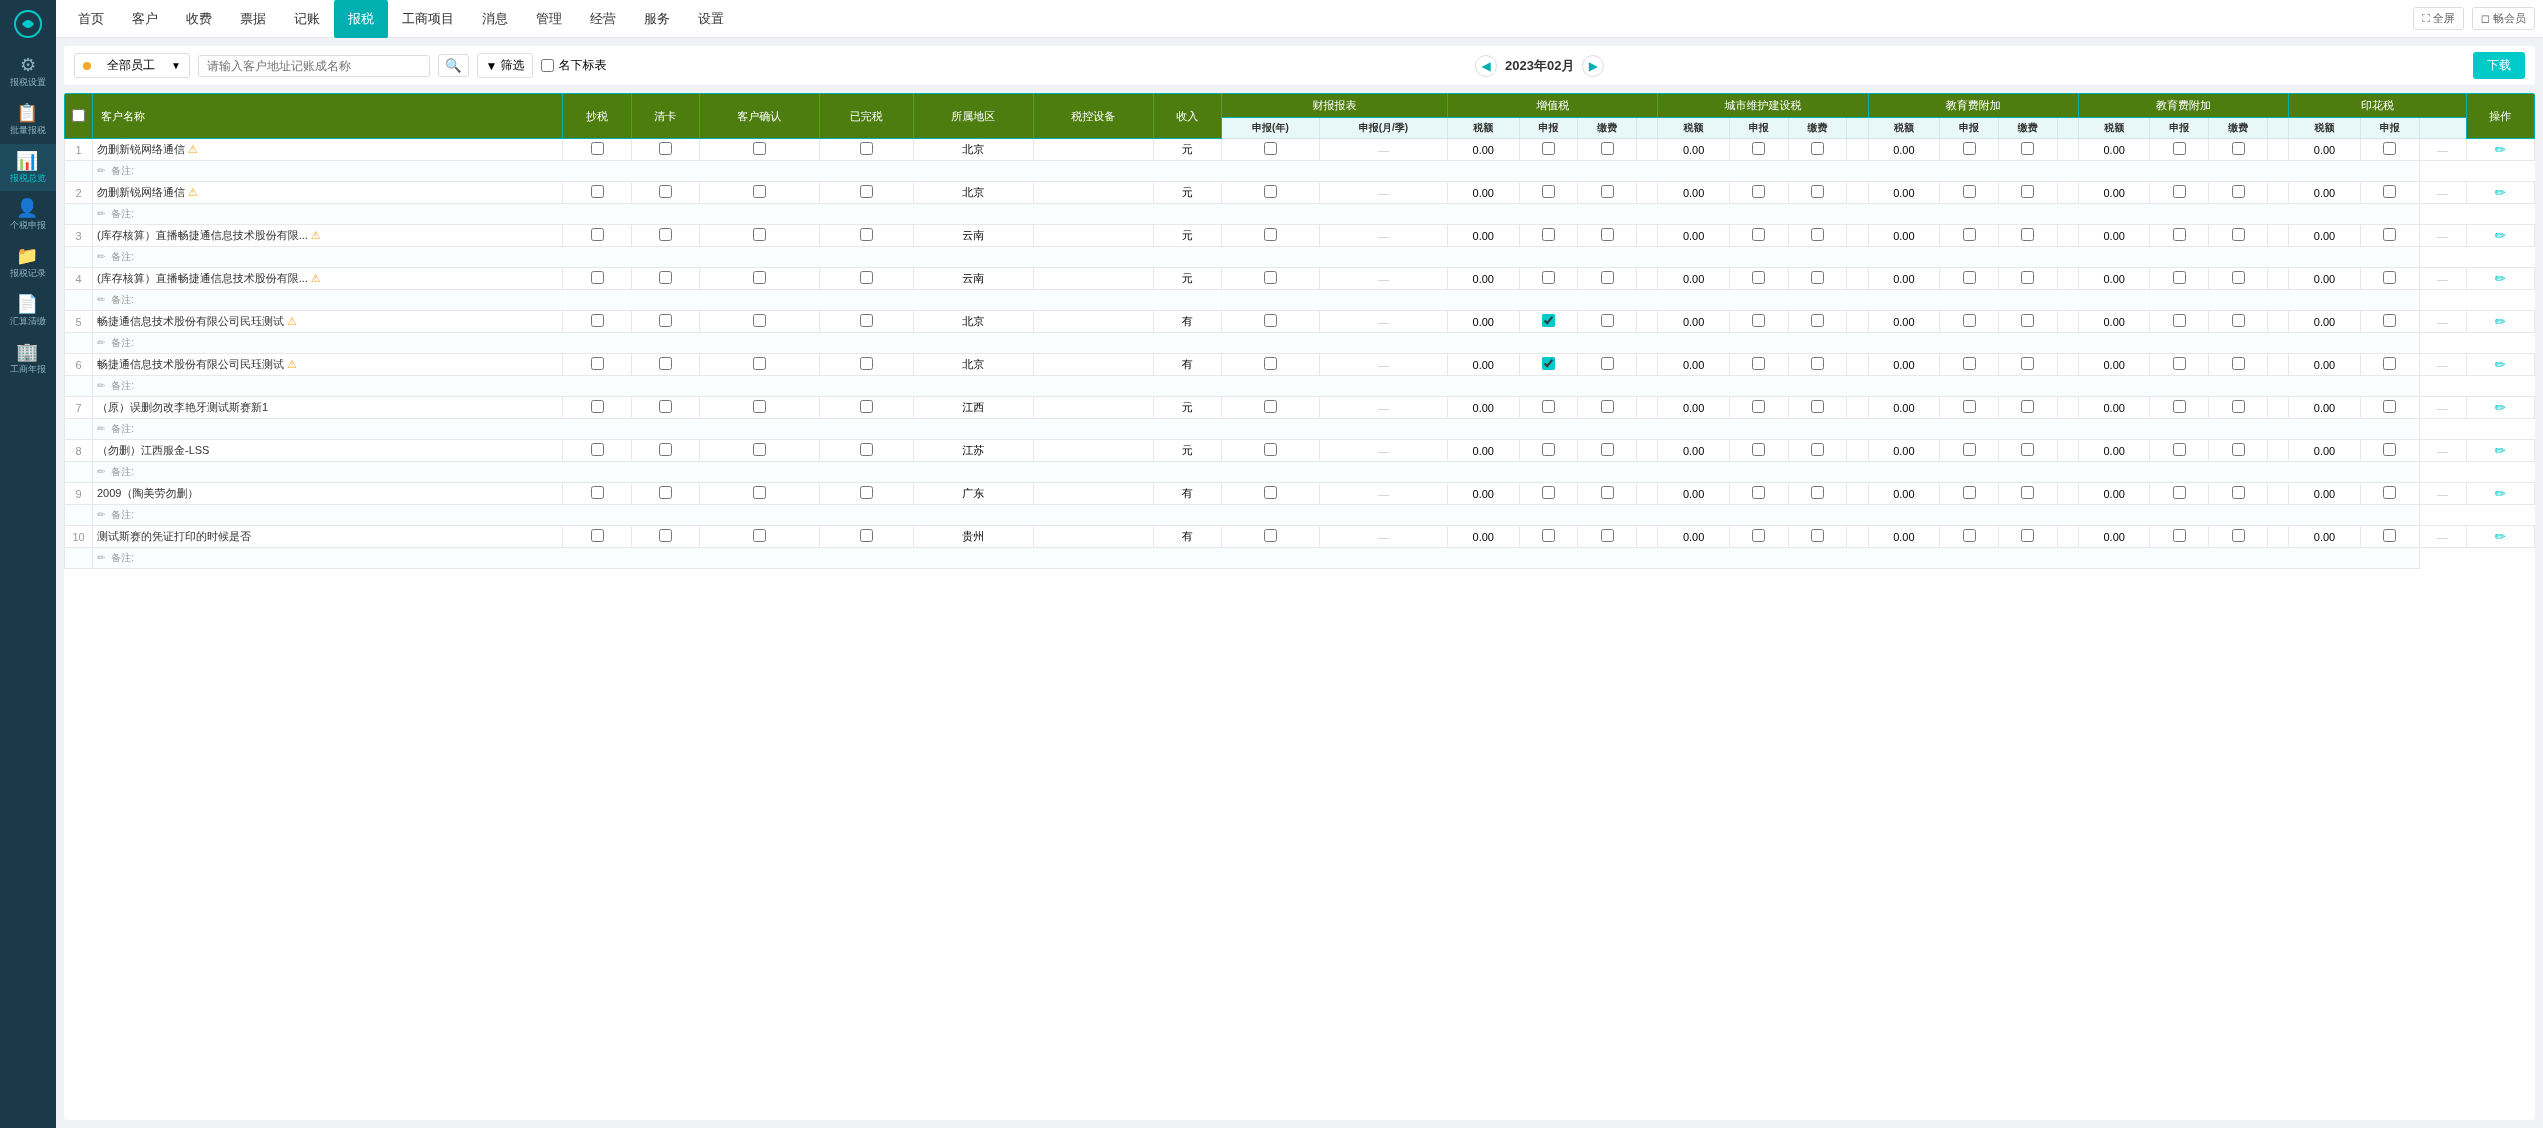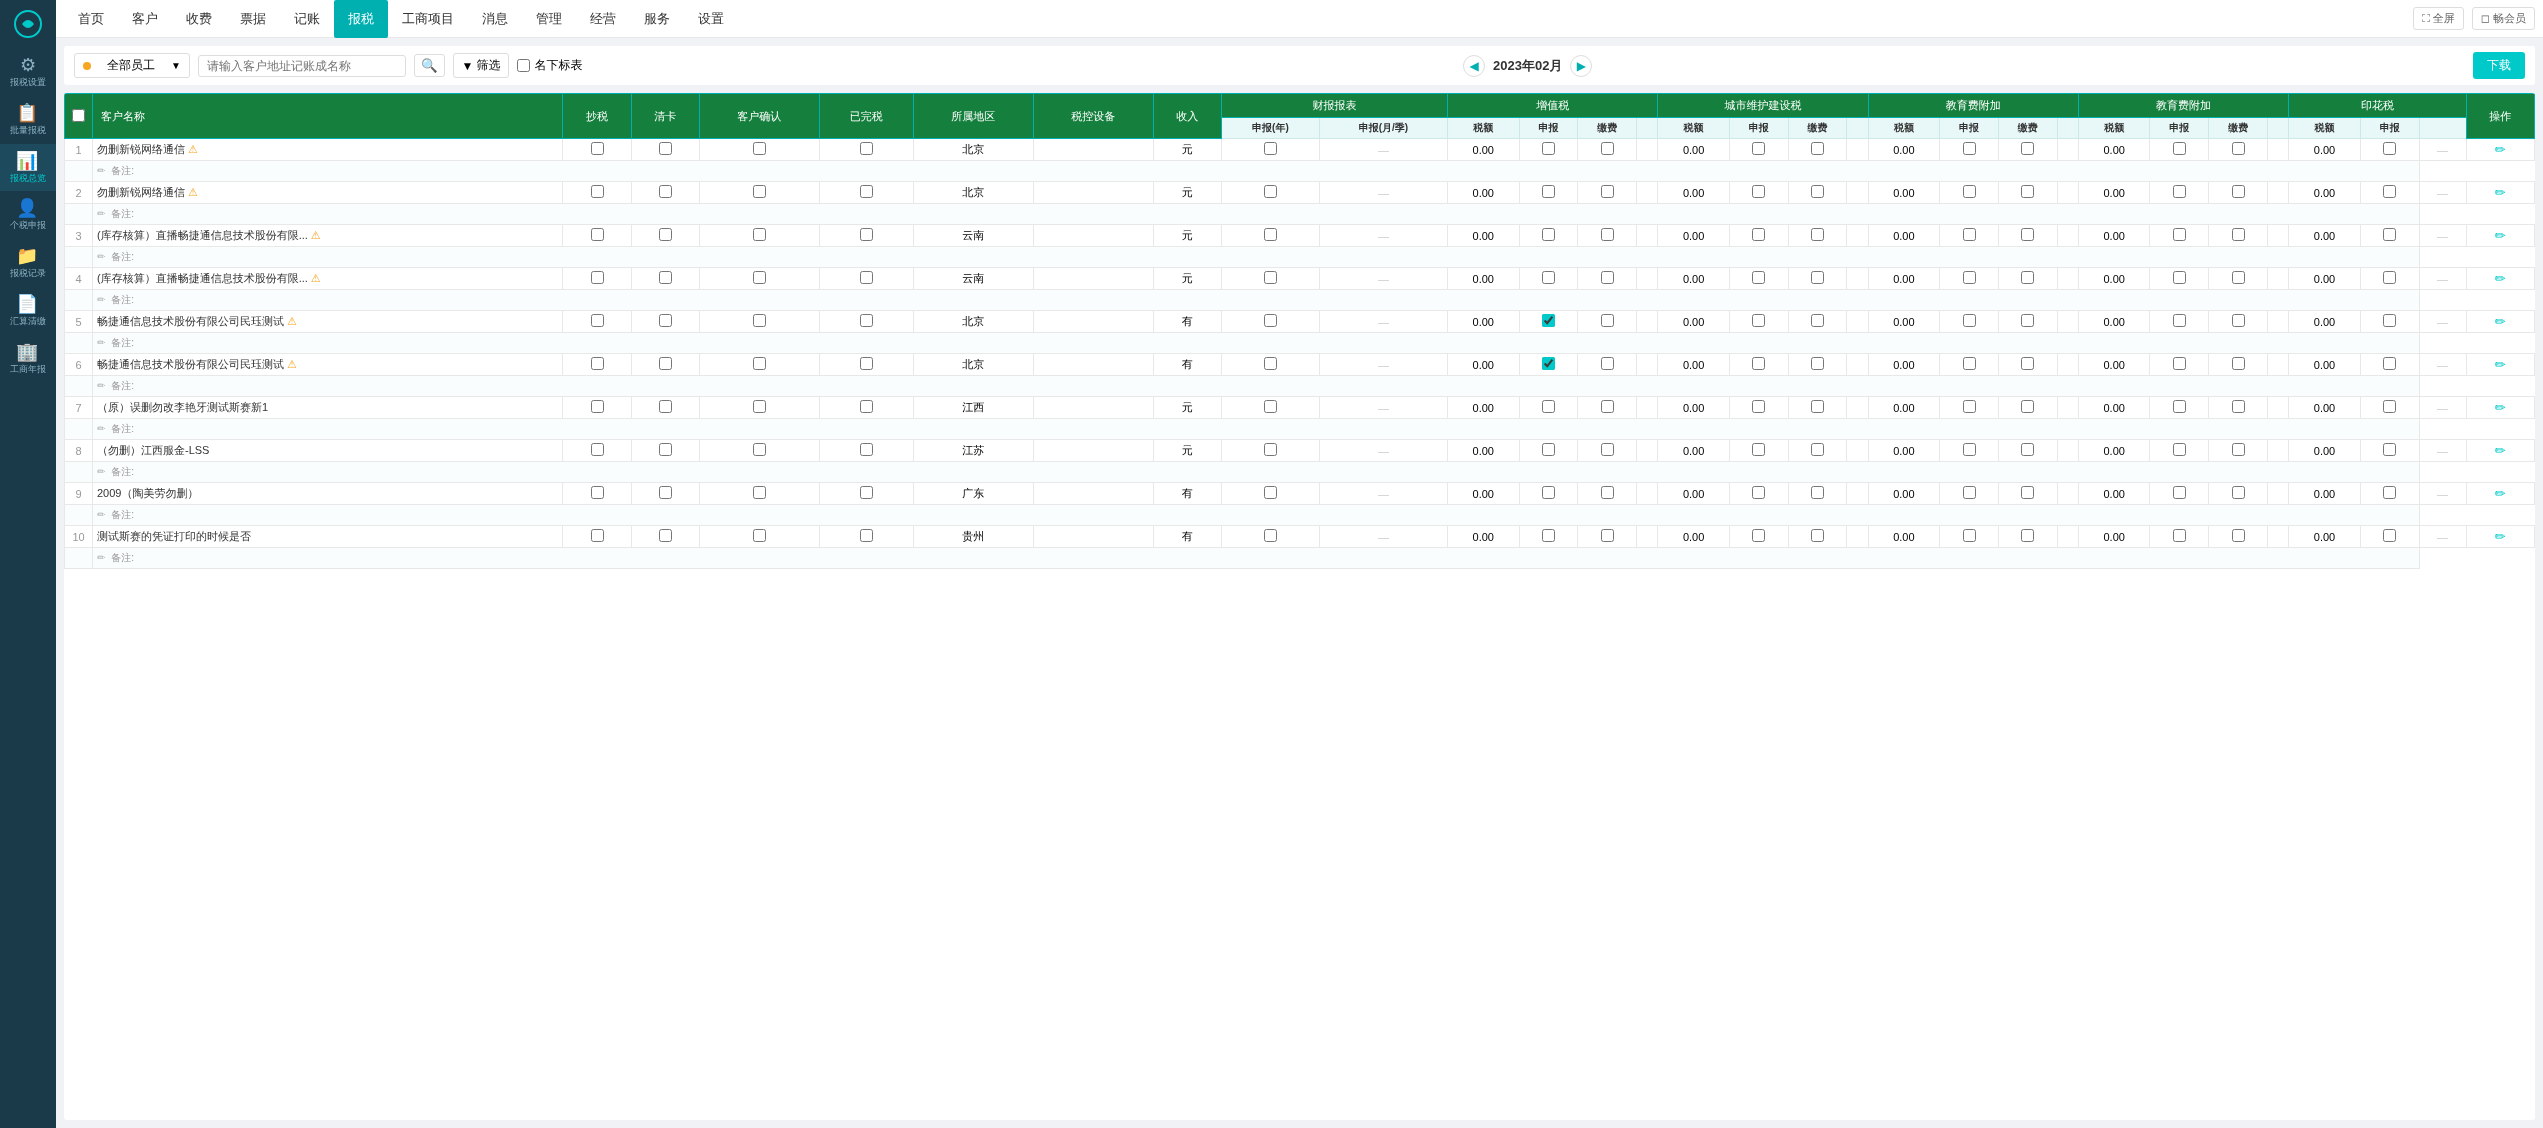--- a/index.html
+++ b/index.html
@@ -120,21 +120,21 @@
       gap: 16px;
       cursor: pointer;
       background: #fff;
     }
     .toolbar-select .dot { width: 8px; height: 8px; border-radius: 50%; background: #f5a623; display: inline-block; }
     .search-input {
       border: 1px solid #ddd;
       border-radius: 3px;
       padding: 3px 8px;
       font-size: 12px;
-      width: 208px;
+      width: 232px;
       outline: none;
     }
     .search-btn {
       border: 1px solid #ddd;
       border-radius: 3px;
       padding: 3px 6px;
       cursor: pointer;
       background: #fff;
     }
     .filter-btn {
@@ -180,21 +180,21 @@
 
     table {
       width: 100%;
       border-collapse: collapse;
       font-size: 11px;
       min-width: 1400px;
     }
 
     
     .thead-group th {
-      background: #15803d;
+      background: #4d7c0f;
       color: #fff;
       text-align: center;
       padding: 4px 3px;
       border: 1px solid #00b0b0;
       white-space: nowrap;
       font-weight: normal;
       font-size: 11px;
     }
     .thead-sub th {
       background: #e8f8f8;

